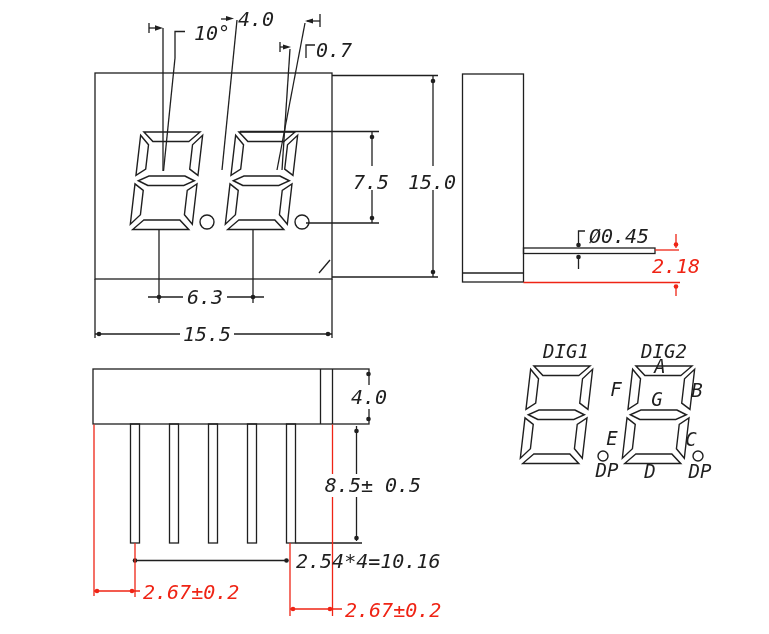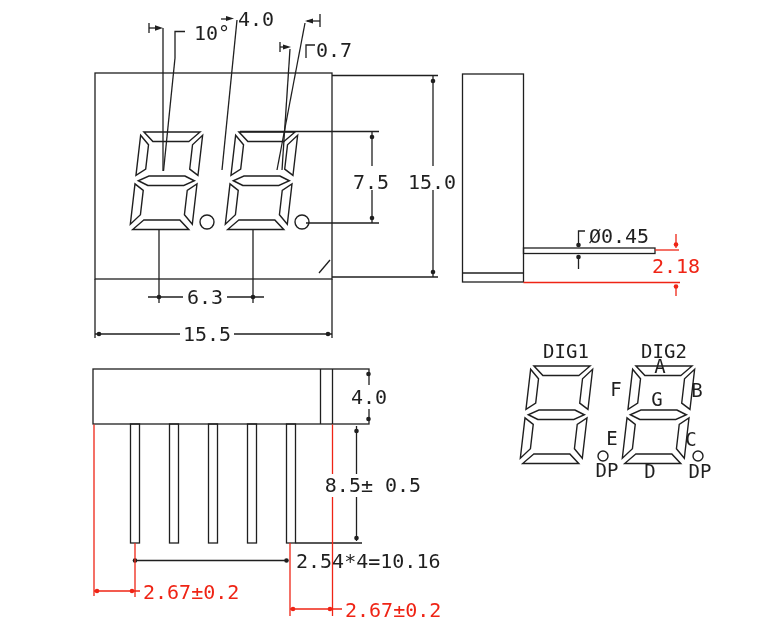--- a/index.html
+++ b/index.html
@@ -1,16 +1,16 @@
 <!DOCTYPE html>
 <html><head>
 <meta charset="utf-8">
 <style>
   html,body{margin:0;padding:0;background:#ffffff;}
-  .stage{position:relative;width:769px;height:634px;background:#fff;overflow:hidden;}
+  .stage{position:relative;width:769px;height:634px;background:#fff;overflow:hidden;font-style:italic;}
   svg{display:block;}
   .ln{stroke:#1f1f1f;stroke-width:1.3;fill:none;stroke-linecap:butt;}
   .lnr{stroke:#ef2415;stroke-width:1.3;fill:none;stroke-linecap:butt;}
   .dot{fill:#1f1f1f;stroke:none;}
   .dotr{fill:#ef2415;stroke:none;}
   .arr{fill:#1f1f1f;stroke:none;}
   .seg{stroke:#1f1f1f;stroke-width:1.4;fill:none;stroke-linejoin:miter;}
   .wbg{fill:#ffffff;stroke:none;}
   .t{font-family:"DejaVu Sans Mono","Liberation Mono",monospace;font-size:20px;fill:#1f1f1f;}
   .tr{fill:#ef2415;}

